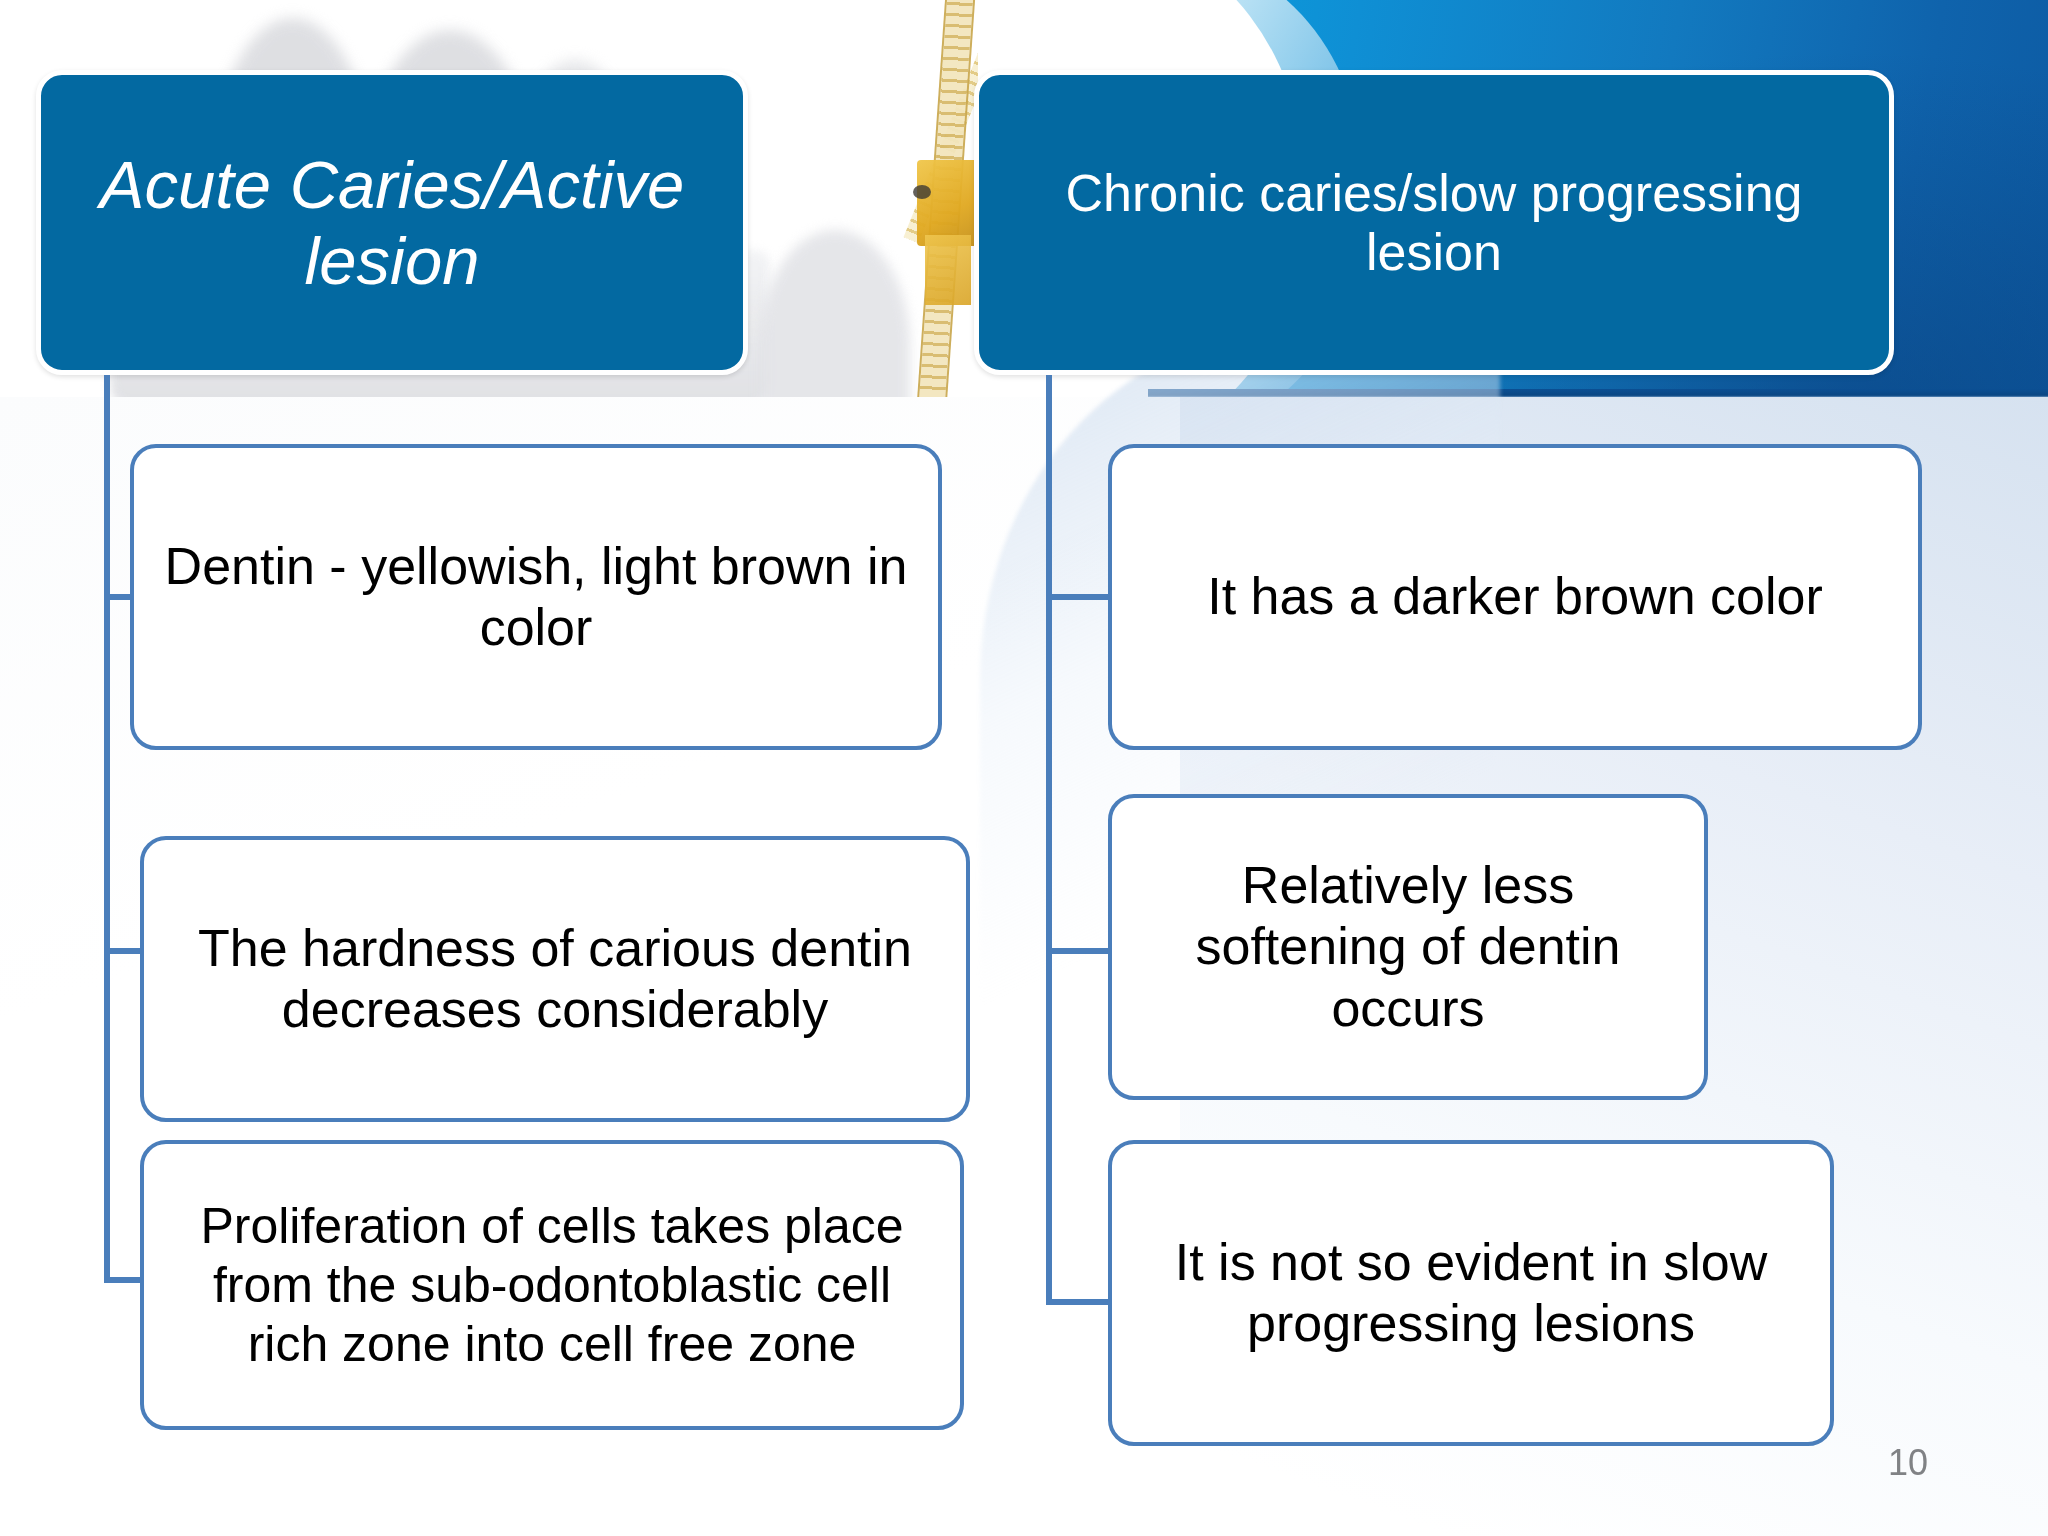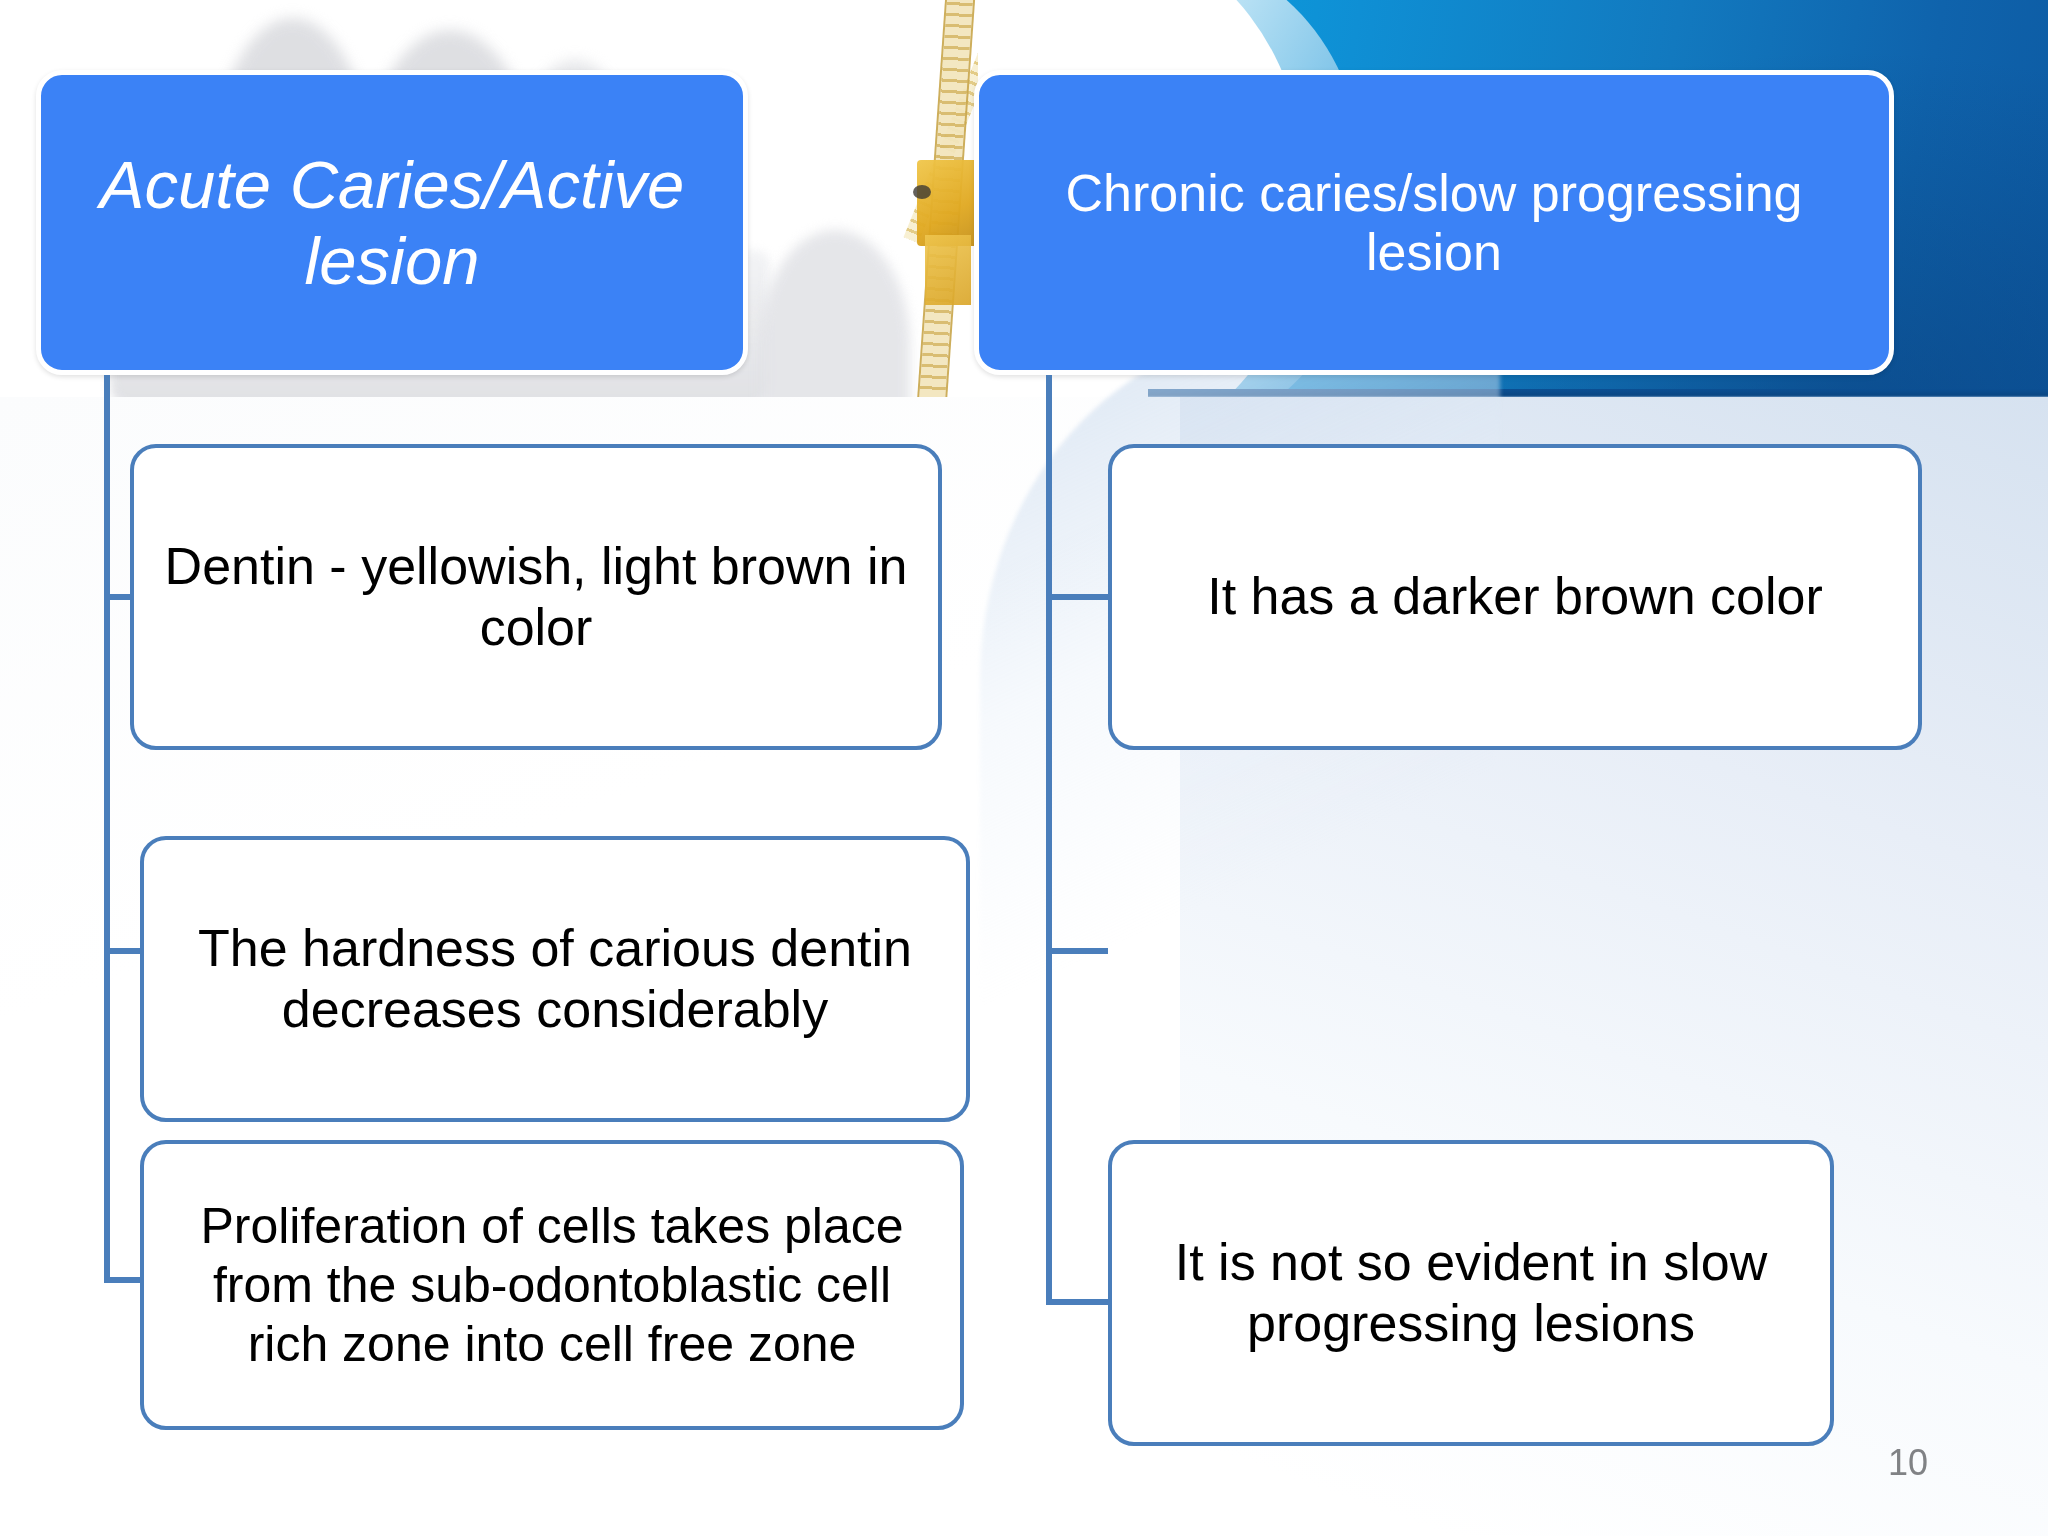--- a/index.html
+++ b/index.html
@@ -177,21 +177,21 @@
     left: 980px; top: 330px;
     width: 520px; height: 700px;
     background: linear-gradient(155deg, rgba(205,220,238,.75) 0%, rgba(230,239,249,.35) 42%, rgba(255,255,255,0) 72%);
     border-radius: 60% 0 40% 0 / 50% 0 50% 0;
     filter: blur(2px);
   }
 
   .header-box {
     position: absolute;
     box-sizing: border-box;
-    background: #3b82f6;
+    background: #0369a1;
     border: 5px solid #ffffff;
     border-radius: 26px;
     color: #ffffff;
     display: flex;
     align-items: center;
     justify-content: center;
     text-align: center;
     line-height: 1.12;
     box-shadow: 0 2px 5px rgba(0,0,0,.12);
     padding: 6px 26px;
@@ -313,17 +313,18 @@
   <div class="item-box box-l3">Proliferation of cells takes place from the sub-odontoblastic cell rich zone into cell free zone</div>
 
   <div class="header-box header-right">Chronic caries/slow progressing lesion</div>
 
   <div class="trunk trunk-right"></div>
   <div class="stub stub-r1"></div>
   <div class="stub stub-r2"></div>
   <div class="stub stub-r3"></div>
 
   <div class="item-box box-r1">It has a darker brown color</div>
+  <div class="item-box box-r2">Relatively less softening of dentin occurs</div>
   <div class="item-box box-r3">It is not so evident in slow progressing lesions</div>
 
   <div class="page-number">10</div>
 
 </div>
 
 </body></html>

